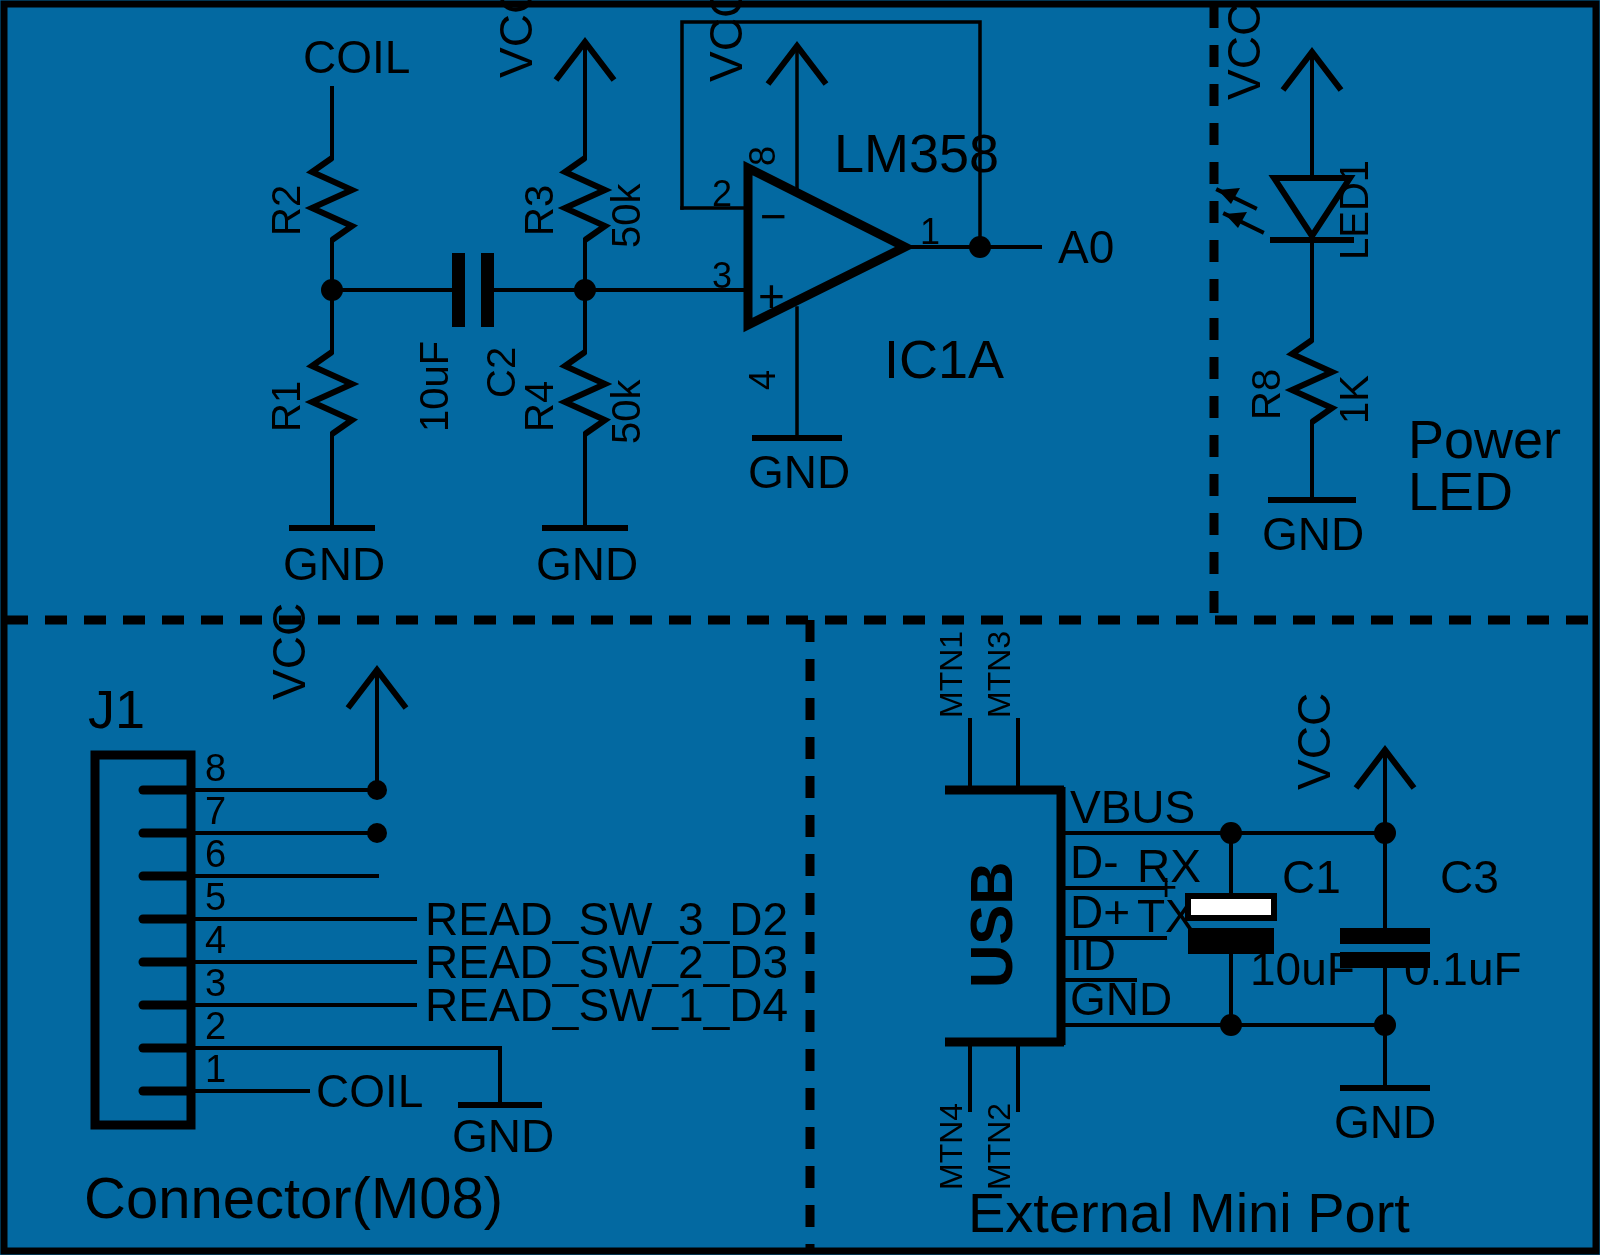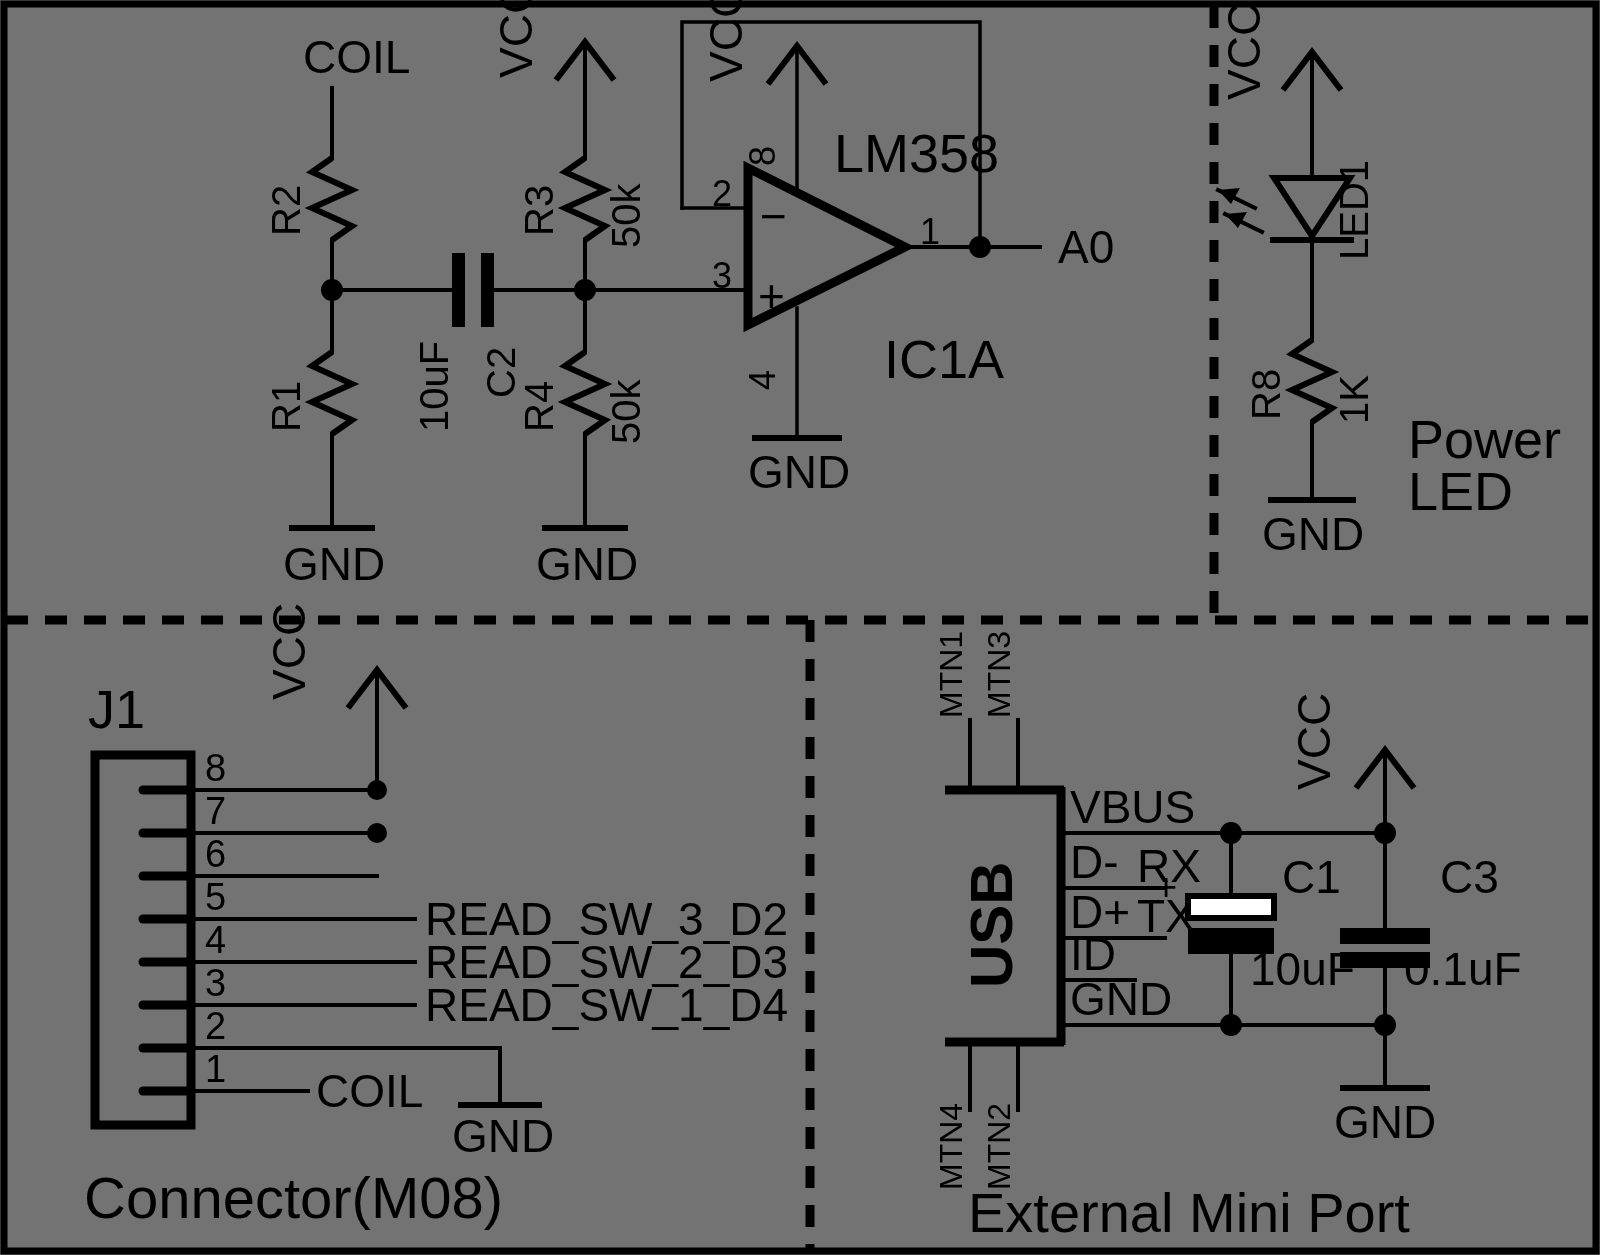--- a/index.html
+++ b/index.html
@@ -7,21 +7,21 @@
     padding: 0;
     background: #ffffff;
   }
   body {
     font-family: "Liberation Sans", sans-serif;
   }
   #schematic-root {
     position: relative;
     width: 1600px;
     height: 1255px;
-    background: #737373;
+    background: #0369a1;
     overflow: hidden;
   }
   svg.sheet {
     display: block;
     width: 1600px;
     height: 1255px;
   }
   .wire {
     stroke: #000000;
     stroke-width: 4;

